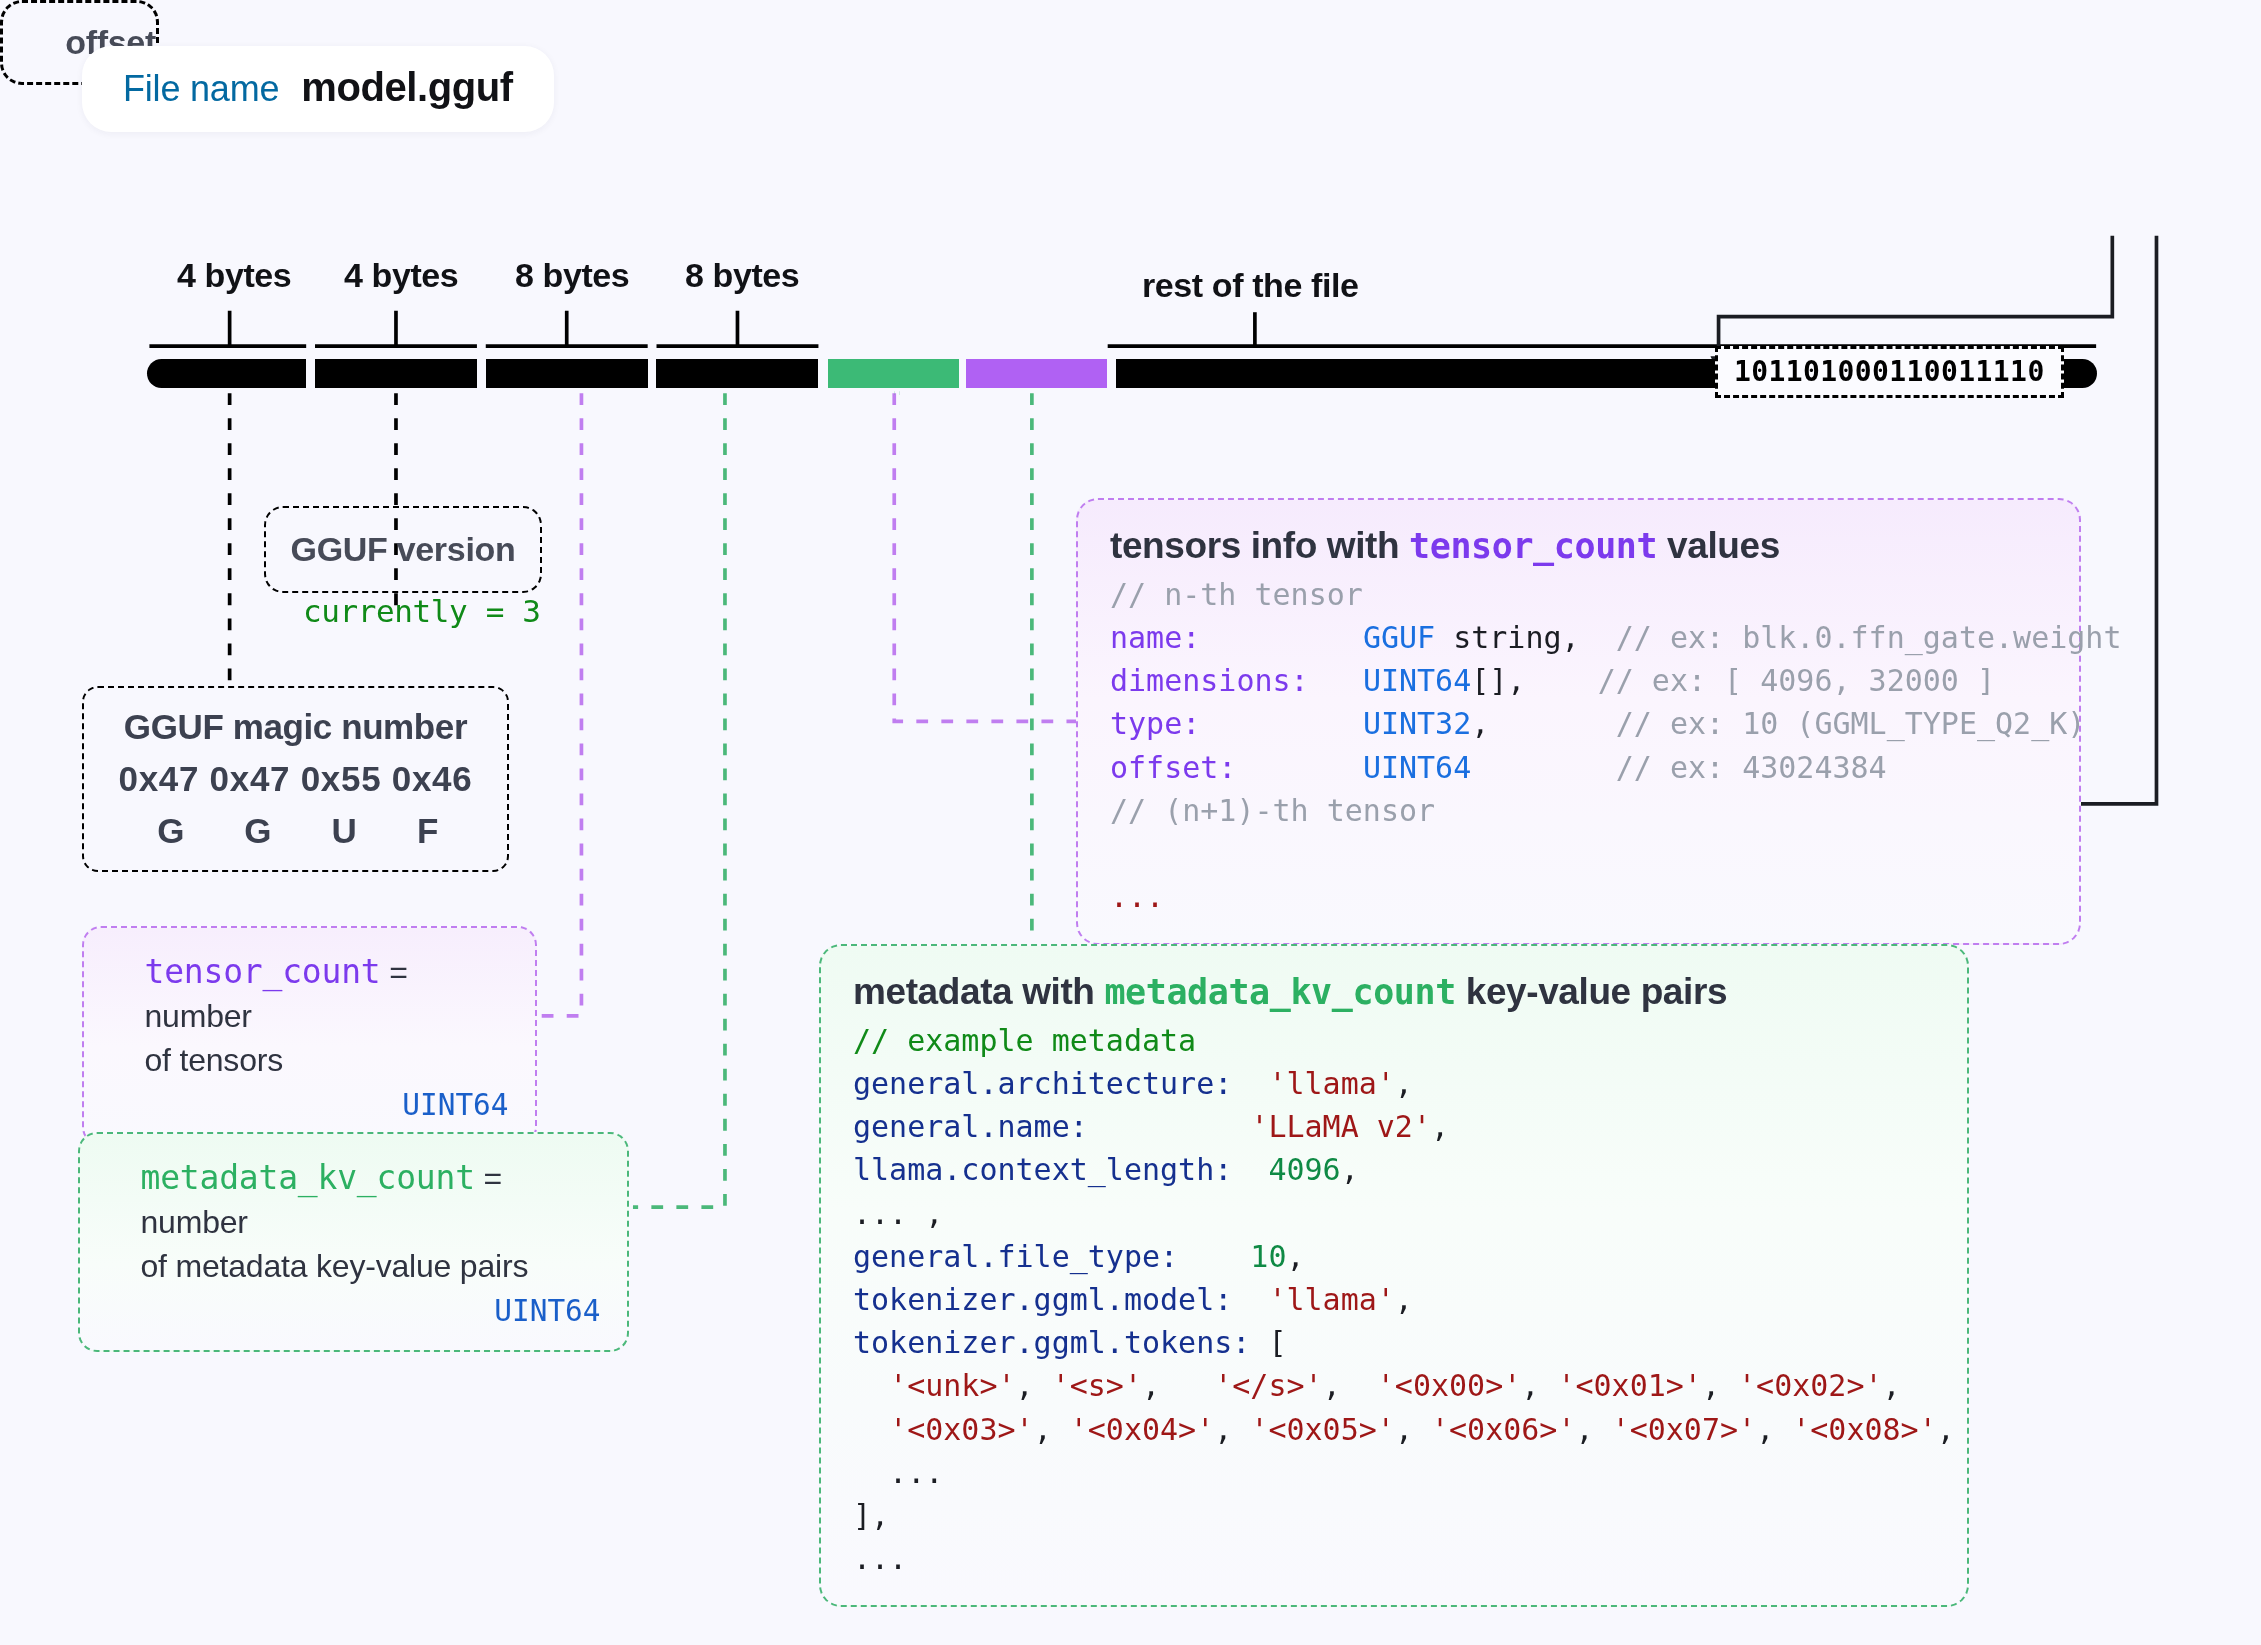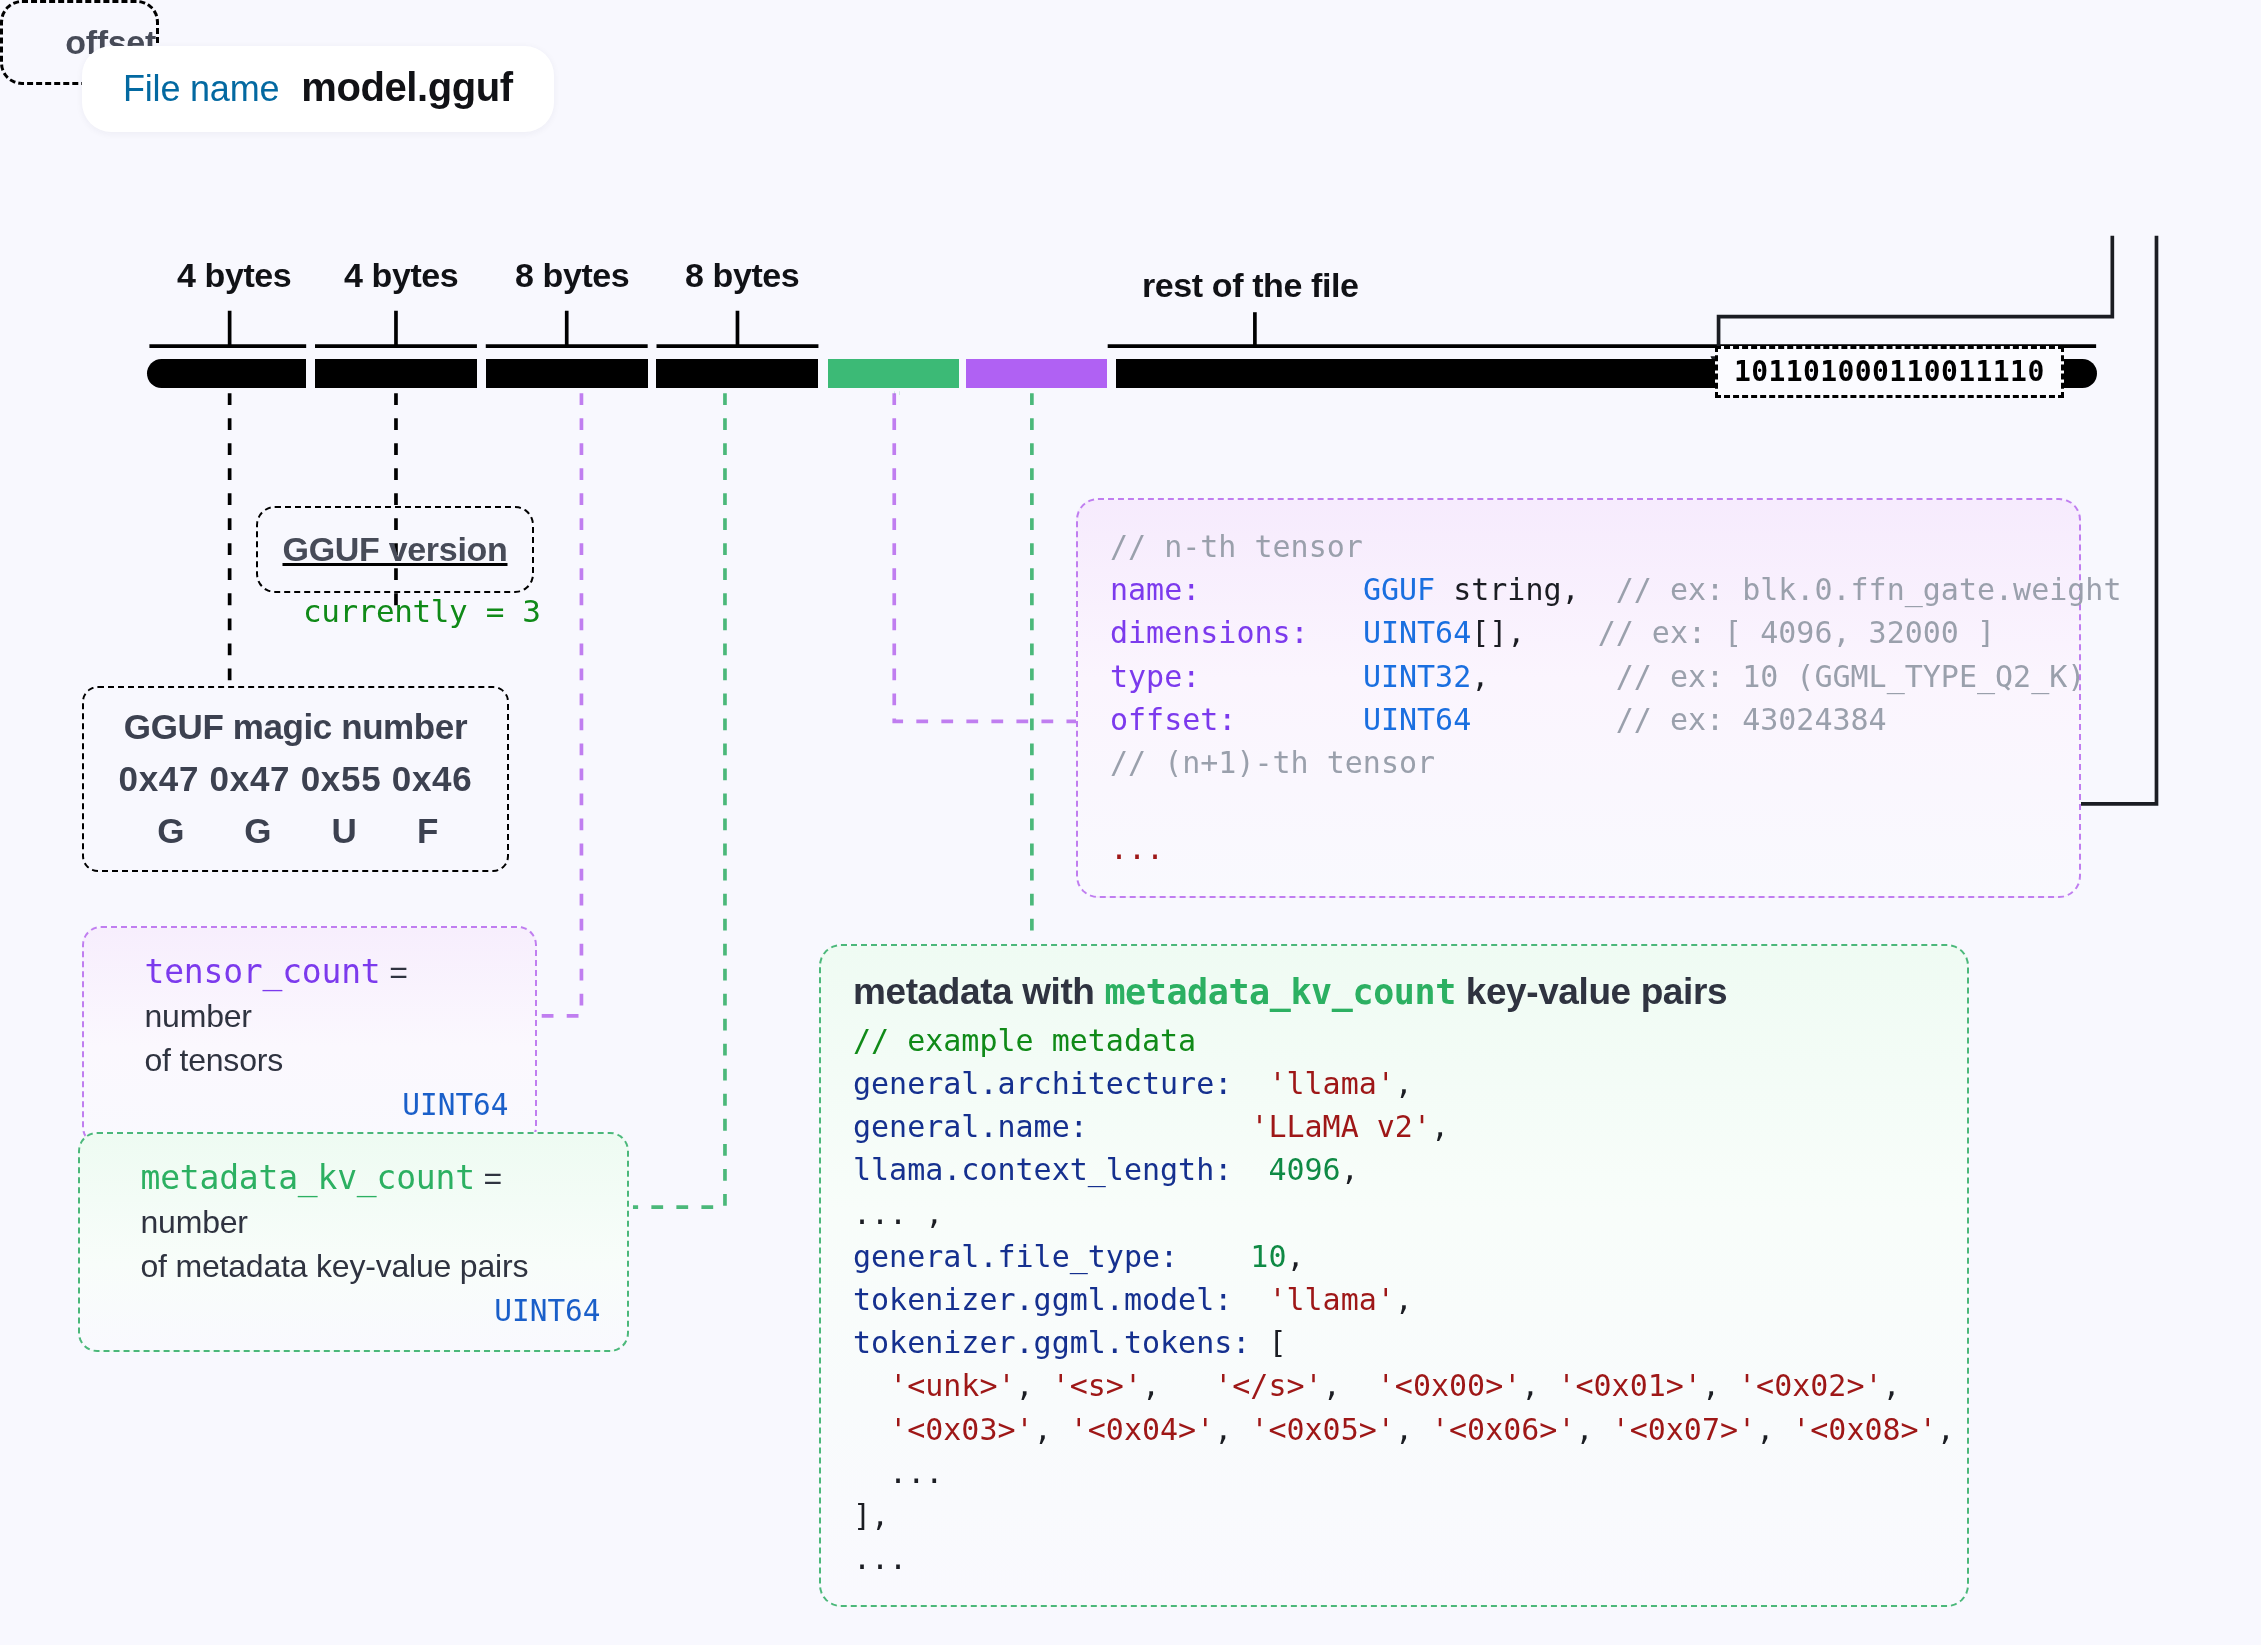--- a/index.html
+++ b/index.html
@@ -219,21 +219,21 @@
   <div class="seg purple" style="left:819px;width:141px;"></div>
   <div class="seg black" style="left:969px;width:981px;border-radius:0 14.7px 14.7px 0;"></div>
 </div>
 
 <div class="abs mono" id="binary-chip">101101000110011110</div>
 
 <div id="offset-callout">
   <span class="callout-text">offset</span>
 </div>
 
-<div class="callout" style="left:256px;top:506px;width:278px;height:87px;text-decoration:underline;">
+<div class="callout" style="left:264px;top:506px;width:278px;height:87px;">
   <span class="callout-text">GGUF version</span>
 </div>
 <div class="abs mono" id="version-note">currently = 3</div>
 
 <div class="abs" id="magic-box">
   <div id="magic-title">GGUF magic number</div>
   <div id="magic-hex">0x47 0x47 0x55 0x46</div>
   <div id="magic-chars">
     <span>G</span>
     <span>G</span>
@@ -252,20 +252,23 @@
 
 <div class="info-panel" id="kv-count-panel">
   <div class="panel-line">
     <span class="mono kw-green" style="font-size:33px;">metadata_kv_count</span><span> = number</span>
   </div>
   <div class="panel-line">of metadata key-value pairs</div>
   <span class="mono type-tag">UINT64</span>
 </div>
 
 <div class="code-panel" id="tensors-panel">
+  <div class="panel-head">
+    <span>tensors info with </span><span class="mono code-inline kw-purple">tensor_count</span><span> values</span>
+  </div>
   <div class="mono" id="tensors-code">
       <div class="code-line"><span class="c-comment">// n-th tensor</span></div>
       <div class="code-line"><span class="c-field">name:         </span><span class="c-type">GGUF</span><span class="c-plain"> string,</span><span class="c-comment">  // ex: blk.0.ffn_gate.weight</span></div>
       <div class="code-line"><span class="c-field">dimensions:   </span><span class="c-type">UINT64</span><span class="c-plain">[],</span><span class="c-comment">    // ex: [ 4096, 32000 ]</span></div>
       <div class="code-line"><span class="c-field">type:         </span><span class="c-type">UINT32</span><span class="c-plain">,</span><span class="c-comment">       // ex: 10 (GGML_TYPE_Q2_K)</span></div>
       <div class="code-line"><span class="c-field">offset:       </span><span class="c-type">UINT64</span><span class="c-comment">        // ex: 43024384</span></div>
       <div class="code-line"><span class="c-comment">// (n+1)-th tensor</span></div>
       <div class="code-line"><span class="c-plain"> </span></div>
       <div class="code-line"><span class="c-ellipsis-red">...</span></div>
     </div>

